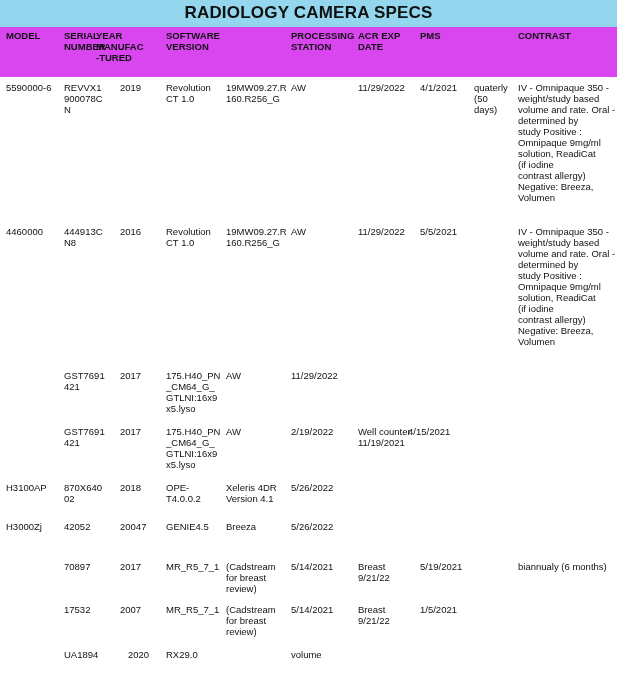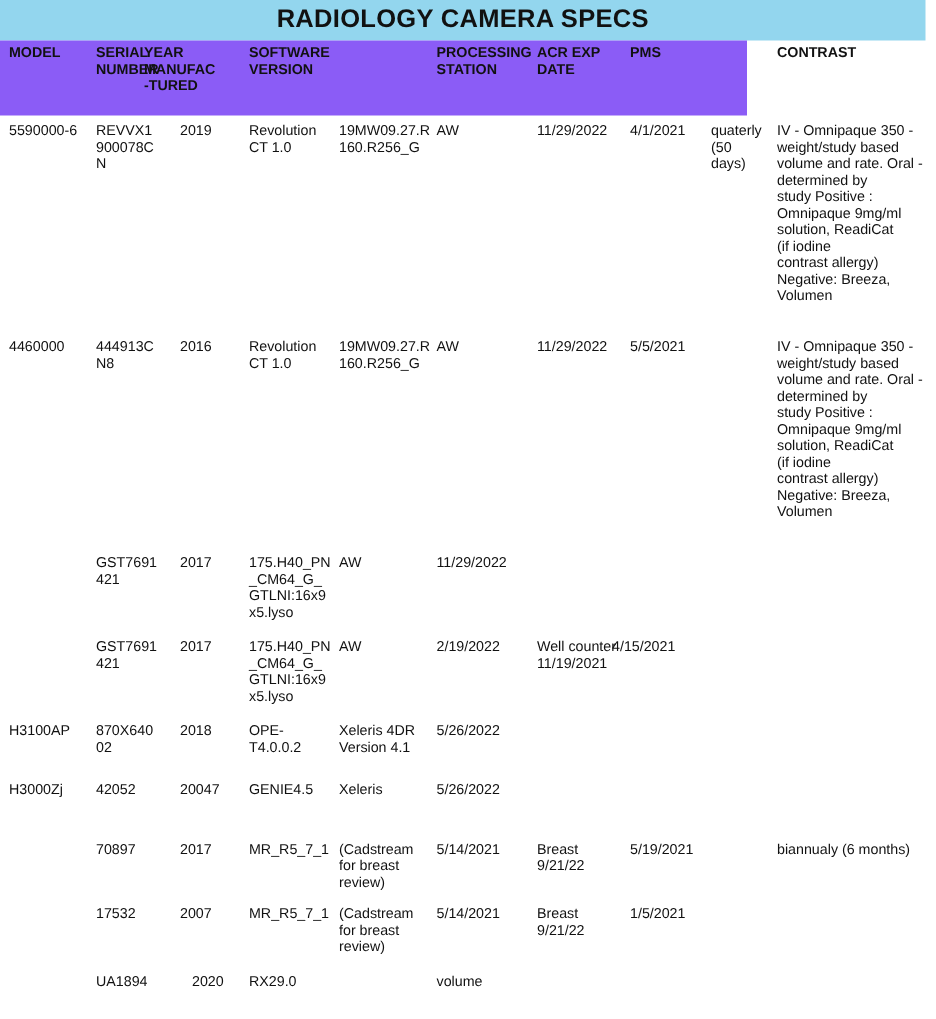--- a/index.html
+++ b/index.html
@@ -1,21 +1,21 @@
 <!DOCTYPE html>
 <html><head>
   <meta charset="utf-8">
   <style>
     html, body { margin:0; padding:0; background:#ffffff; }
     body { width:624px; height:679px; position:relative; overflow:hidden;
            font-family:"Liberation Sans", sans-serif; color:#111; }
     .title-bar { position:absolute; left:0; top:0; width:617px; height:27px;
                  background:#93d6ee; text-align:center; }
     .title-bar span { font-weight:bold; font-size:17px; line-height:26px; letter-spacing:0.2px;margin-top:12px; }
-    .header { position:absolute; left:0; top:27px; width:498px; height:50px; background:#8b5cf6; }
+    .header { position:absolute; left:0; top:27px; width:617px; height:50px; background:#d946ef; }
     .hcell { position:absolute; top:3px; font-weight:bold; font-size:9.5px; line-height:11px; }
     .cell { position:absolute; font-size:9.5px; line-height:11px; white-space:pre-line; }
     .r { }
   </style>
 </head>
 <body>
 
 <div class="title-bar">
   <span>RADIOLOGY CAMERA SPECS</span>
 </div>
@@ -128,21 +128,21 @@
   <div class="cell" style="left:226px;top:482px">Xeleris 4DR
 Version 4.1</div>
   <div class="cell" style="left:291px;top:482px">5/26/2022</div>
 </div>
 
 <div>
   <div class="cell" style="left:6px;top:521px">H3000Zj</div>
   <div class="cell" style="left:64px;top:521px">42052</div>
   <div class="cell r" style="left:120px;width:40px;top:521px">20047</div>
   <div class="cell" style="left:166px;top:521px">GENIE4.5</div>
-  <div class="cell" style="left:226px;top:521px">Xeleris</div>
+  <div class="cell" style="left:226px;top:521px">Breeza</div>
   <div class="cell" style="left:291px;top:521px">5/26/2022</div>
 </div>
 
 <div>
   <div class="cell" style="left:64px;top:561px">70897</div>
   <div class="cell r" style="left:120px;width:40px;top:561px">2017</div>
   <div class="cell" style="left:166px;top:561px">MR_R5_7_1</div>
   <div class="cell" style="left:226px;top:561px">(Cadstream
 for breast
 review)</div>

